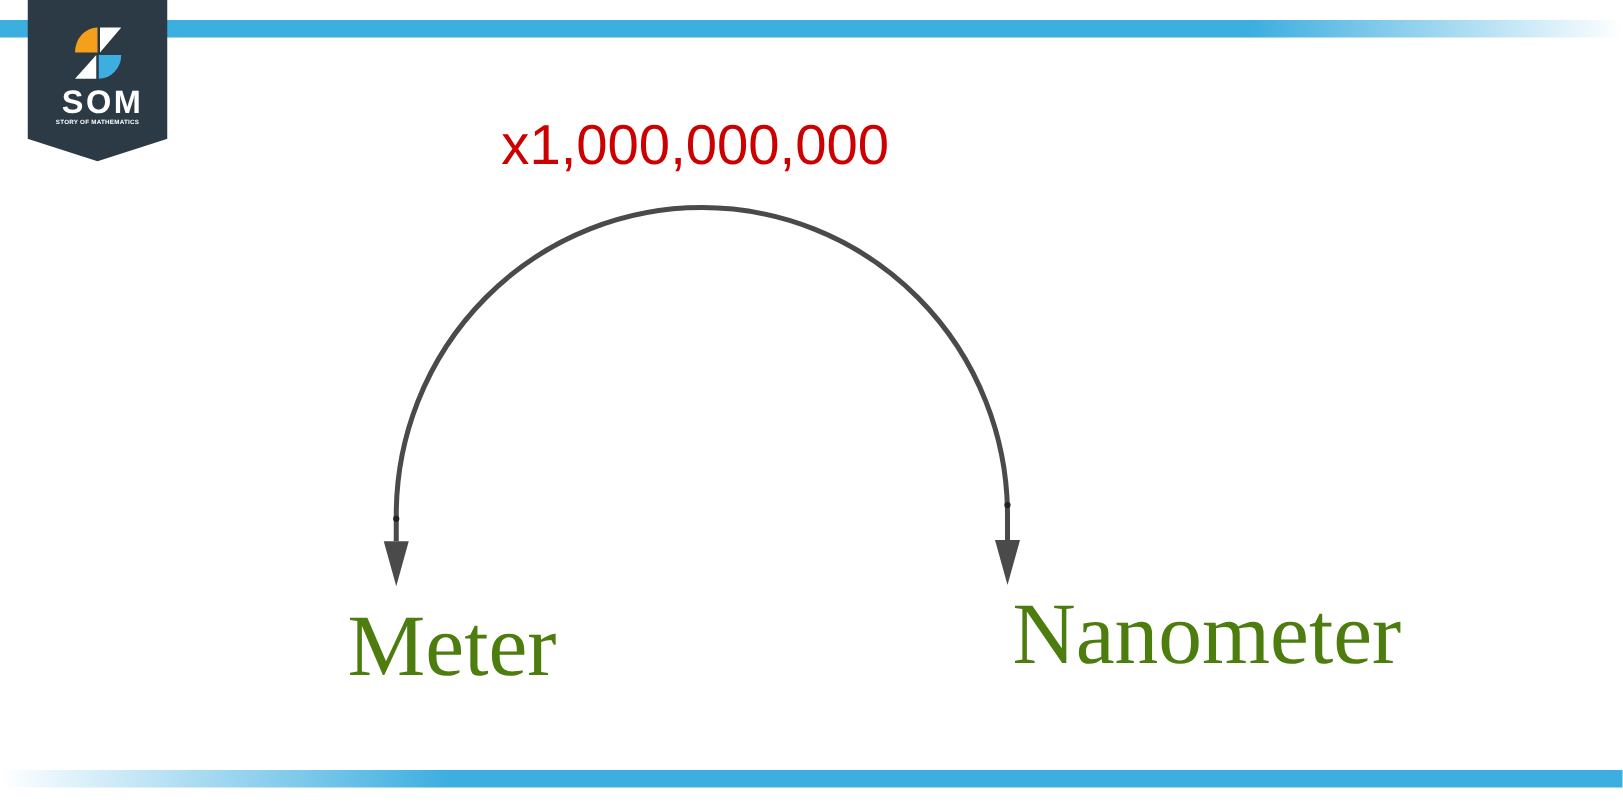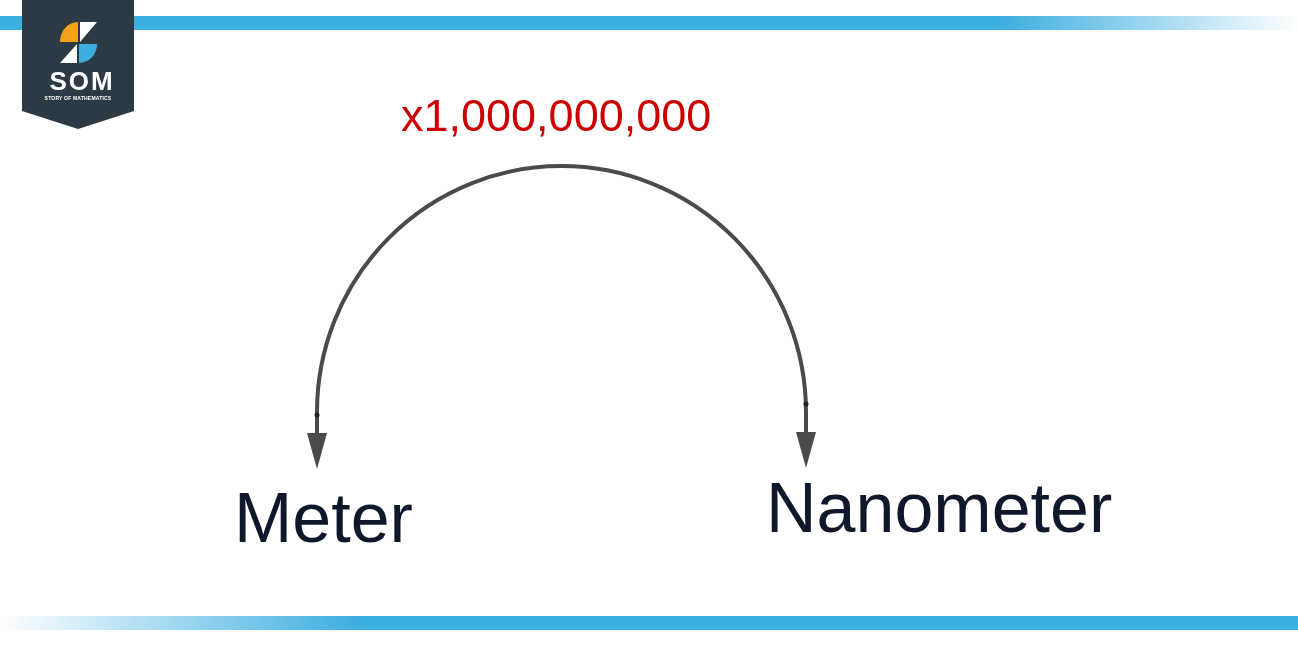--- a/index.html
+++ b/index.html
@@ -29,23 +29,24 @@
       color: #ffffff; font-weight: bold; font-size: 5px; letter-spacing: 0.2px;
       font-family: "Liberation Sans", sans-serif;
     }
     .diagram { position: absolute; left: 0; top: 0; }
     .multiplier {
       position: absolute; left: 401px; top: 88px; width: 340px; text-align: left;
       color: #cc0000; font-size: 45px; line-height: 56px;
       font-family: "Liberation Sans", sans-serif;
     }
     .unit {
-      position: absolute; color: #0f172a; font-size: 70px; line-height: 80px;
-      font-family: Liberation Sans, sans-serif;
+      position: absolute; color: #4d7c0f; font-size: 70px; line-height: 80px;
+      font-family: Liberation Serif, serif;
       white-space: nowrap;
+      margin-left: 44px;
     }
     .unit-from { left: 234px; top: 478px; }
     .unit-to { left: 766px; top: 468px; }
   </style>
 </head>
 <body>
 
 <div class="bar bar-top"></div>
 <div class="bar bar-bottom"></div>
 

